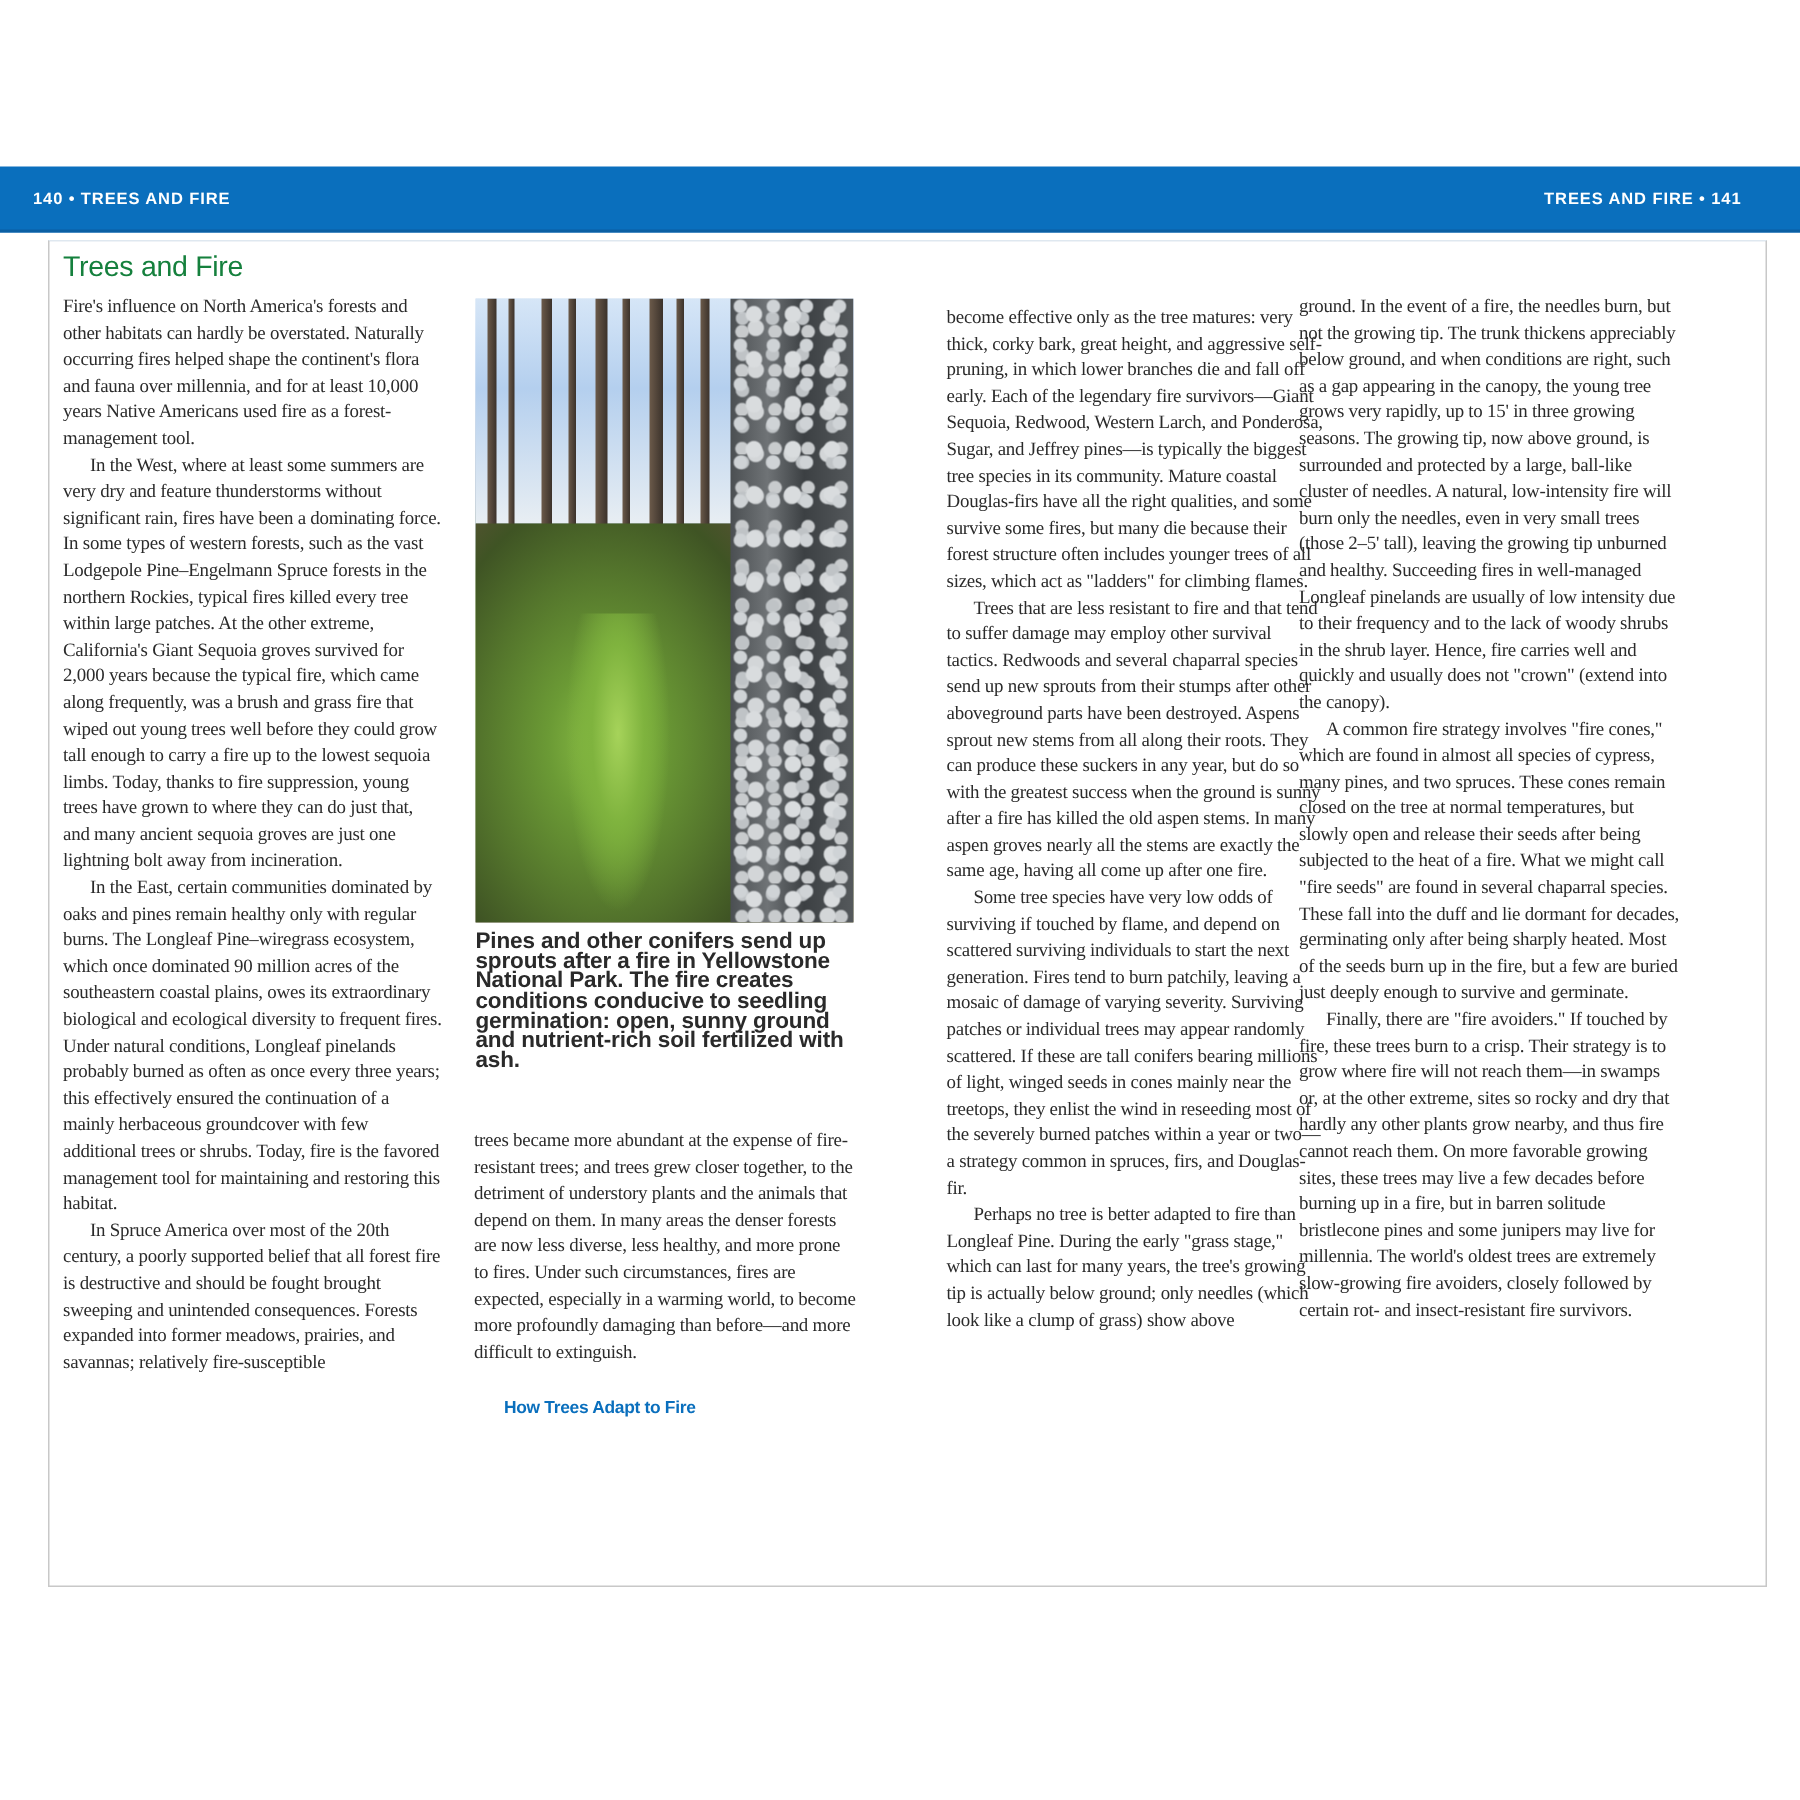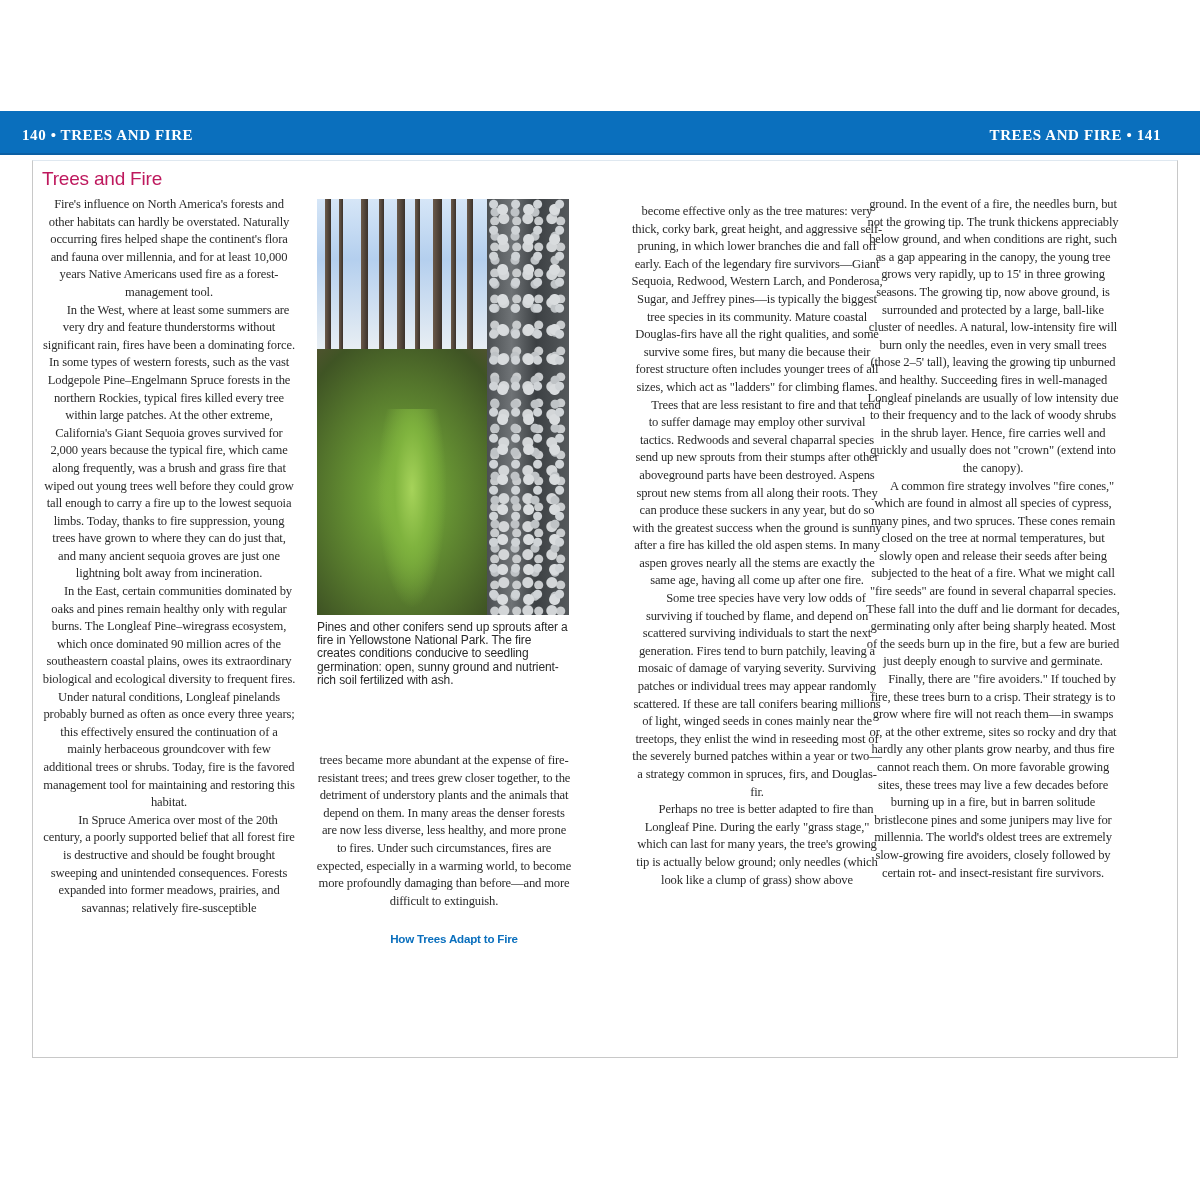--- a/index.html
+++ b/index.html
@@ -6,46 +6,46 @@
   html, body { width: 1200px; height: 1200px; background: #ffffff; overflow: hidden; }
   body { position: relative; font-family: "Liberation Serif", "DejaVu Serif", serif; color: #2a2a2a; }
 
   .header-bar {
     position: absolute; left: 0; top: 111px; width: 1200px; height: 44px;
     background: #0a6fbd;
     border-bottom: 2px solid #0b5fa3;
   }
   .header-left, .header-right {
     position: absolute; top: 16px;
-    font-family: Liberation Serif, serif;
-    font-weight: bold; font-size: 15px; letter-spacing: 0.6px;
+    font-family: Liberation Sans, sans-serif;
+    font-weight: bold; font-size: 11px; letter-spacing: 0.6px;
     color: #ffffff; text-transform: uppercase;
   }
   .header-left { left: 22px; }
   .header-right { right: 39px; }
 
   .page-frame {
     position: absolute; left: 32px; top: 160px; width: 1146px; height: 898px;
     border: 1px solid #c8c8c8;
     border-top: 1px solid #dfe8f0;
     background: #ffffff;
   }
 
   .title {
     position: absolute; left: 42px; top: 168px;
     font-family: "Liberation Sans", "DejaVu Sans", sans-serif;
-    font-size: 19px; font-weight: normal; color: #be185d;
+    font-size: 19px; font-weight: normal; color: #15803d;
     letter-spacing: -0.2px;
   }
 
   .col {
     position: absolute;
     font-size: 12.6px; line-height: 17.6px;
     color: #2b2b2b;
-    text-align: center;
+    text-align: left;
     letter-spacing: -0.15px;
   }
   .col p { text-indent: 0; }
   .col p + p { text-indent: 18px; }
   .col p.first-continue { text-indent: 0; }
 
   #col1 { left: 42px; top: 196px; width: 254px; }
   #col2 { left: 316px; top: 740px; width: 256px; margin-top: 12px; }
   #col3 { left: 631px; top: 203px; width: 252px; }
   #col4 { left: 866px; top: 196px; width: 254px; }
@@ -87,21 +87,21 @@
     background-size: 22px 26px, 26px 30px, 20px 24px, 24px 28px, 22px 26px, 100% 100%;
   }
   .photo .sprout {
     position: absolute; left: 60px; top: 210px; width: 70px; height: 200px;
     background: radial-gradient(ellipse at 50% 40%, #a6d35a 0%, #7fb33e 35%, transparent 70%);
   }
 
   .caption {
     position: absolute; left: 317px; top: 621px; width: 254px;
     font-family: "Liberation Sans", "DejaVu Sans", sans-serif;
-    font-size: 12px; line-height: 13.2px; font-weight: normal; color: #2a2a2a;
+    font-size: 15px; line-height: 13.2px; font-weight: bold; color: #2a2a2a;
     letter-spacing: -0.1px;
   }
 </style>
 </head>
 <body>
 
 <div class="header-bar">
   <span class="header-left">140 • TREES AND FIRE</span>
   <span class="header-right">TREES AND FIRE • 141</span>
 </div>

